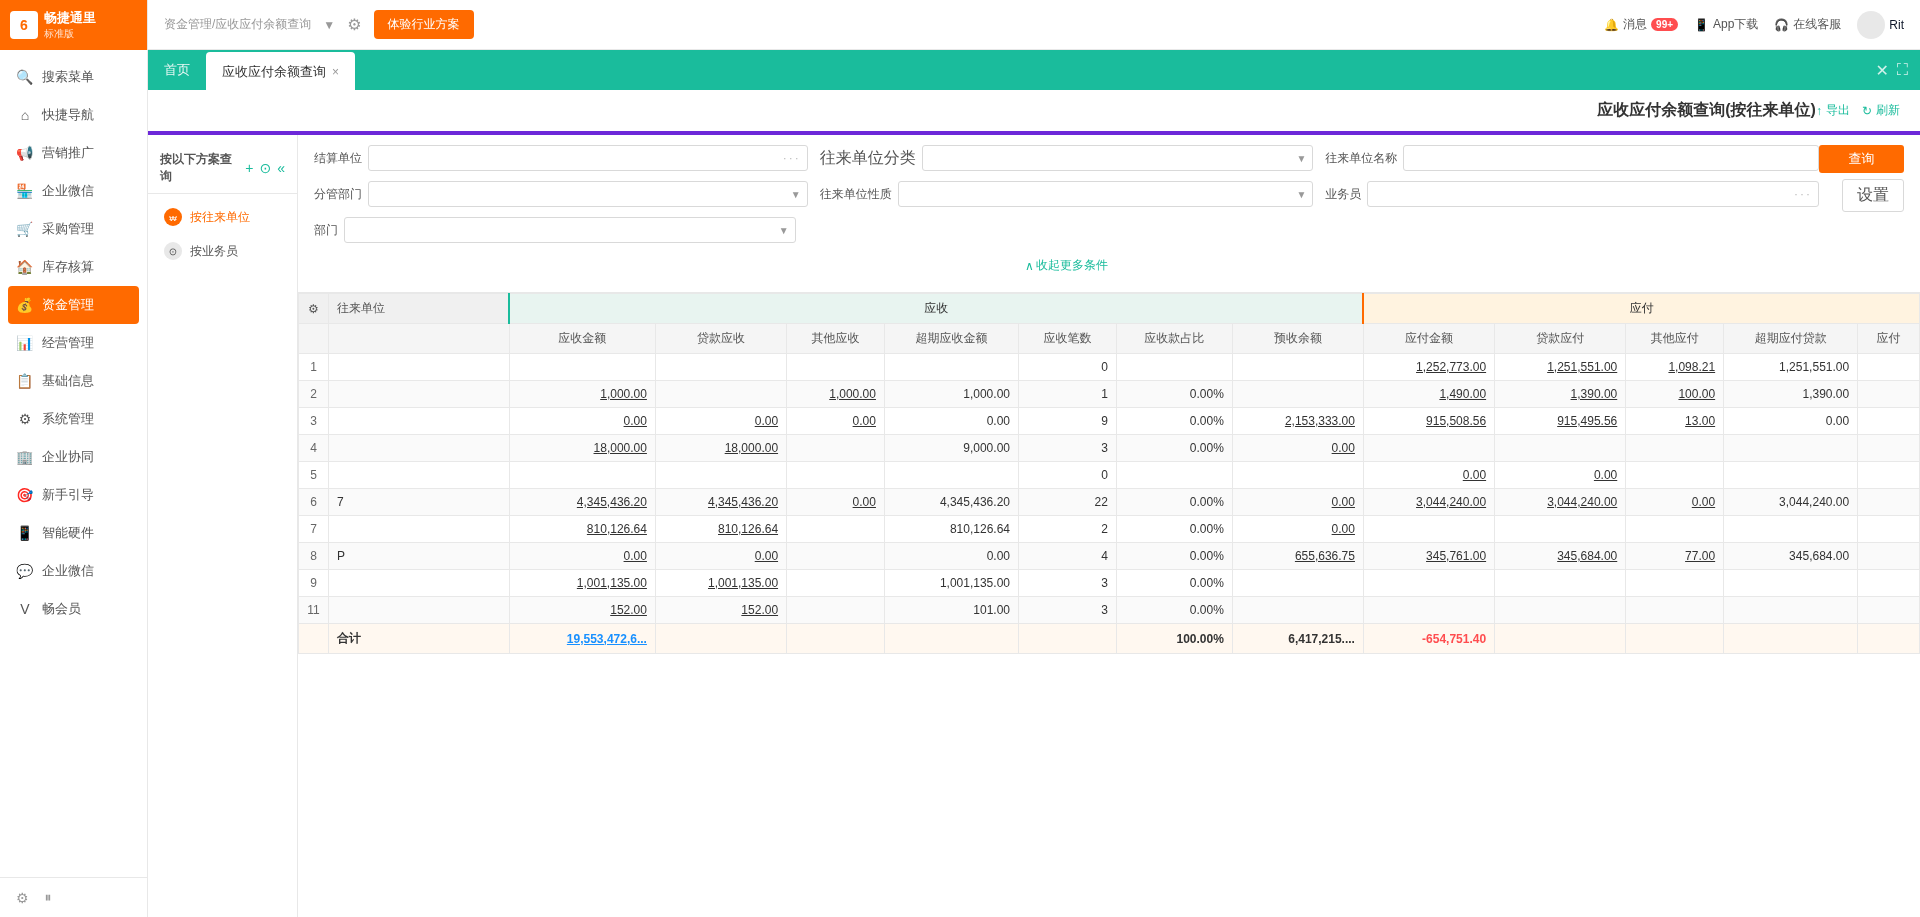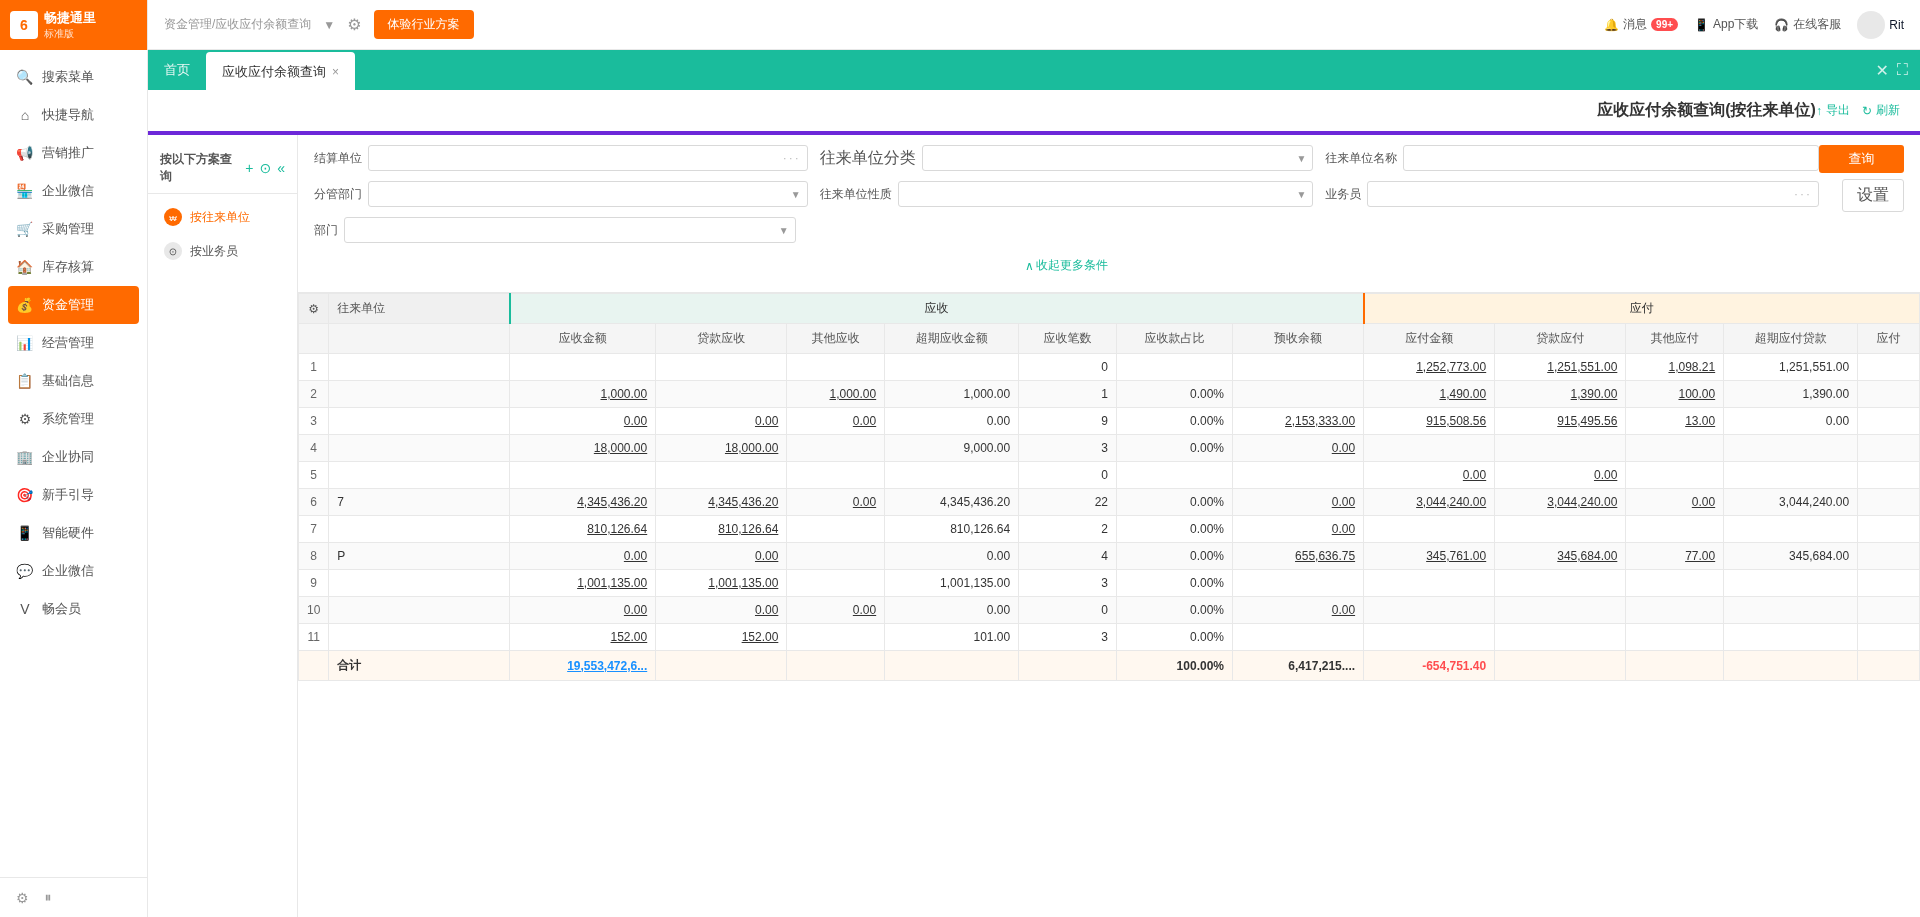--- a/index.html
+++ b/index.html
@@ -543,36 +543,20 @@
                 <td>3</td>
                 <td>0.00%</td>
                 <td></td>
                 <td></td>
                 <td></td>
                 <td></td>
                 <td></td>
                 <td></td>
               </tr>
               <tr>
-                <td>10</td>
-                <td></td>
-                <td class="link">0.00</td>
-                <td class="link">0.00</td>
-                <td class="link">0.00</td>
-                <td>0.00</td>
-                <td>0</td>
-                <td>0.00%</td>
-                <td class="link">0.00</td>
-                <td></td>
-                <td></td>
-                <td></td>
-                <td></td>
-                <td></td>
-              </tr>
-              <tr>
                 <td>11</td>
                 <td></td>
                 <td class="link">152.00</td>
                 <td class="link">152.00</td>
                 <td></td>
                 <td>101.00</td>
                 <td>3</td>
                 <td>0.00%</td>
                 <td></td>
                 <td></td>

